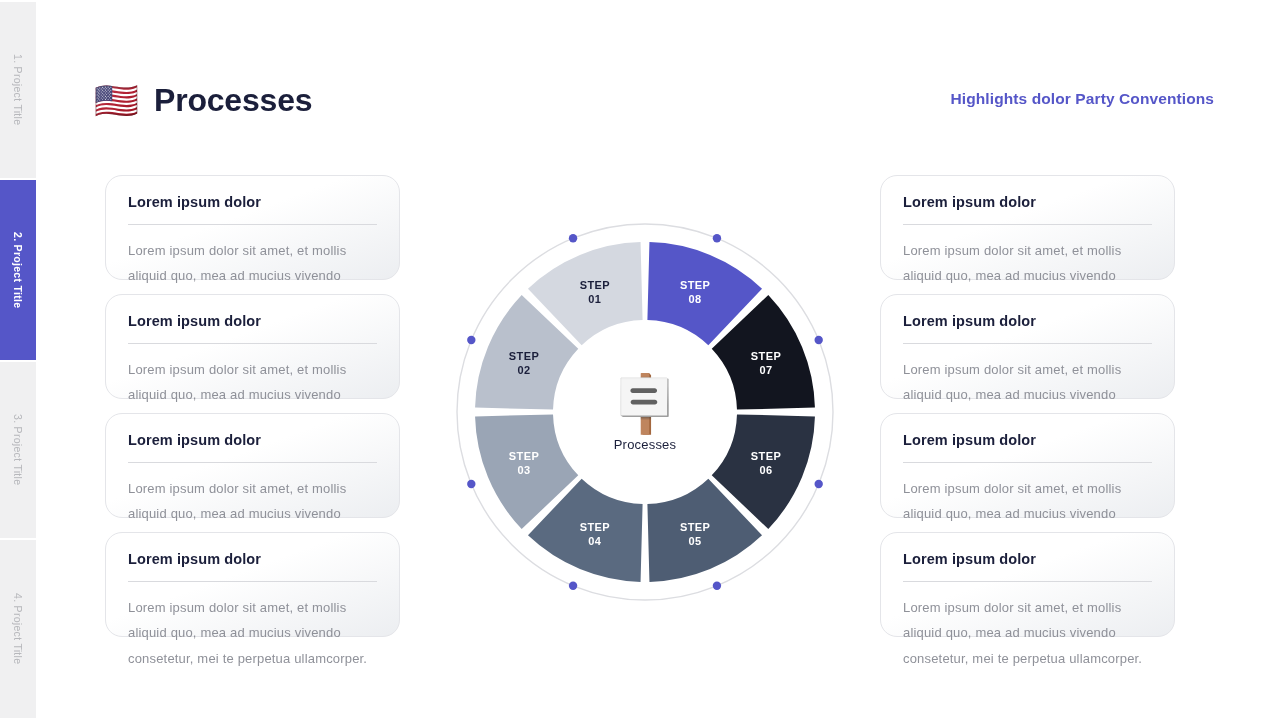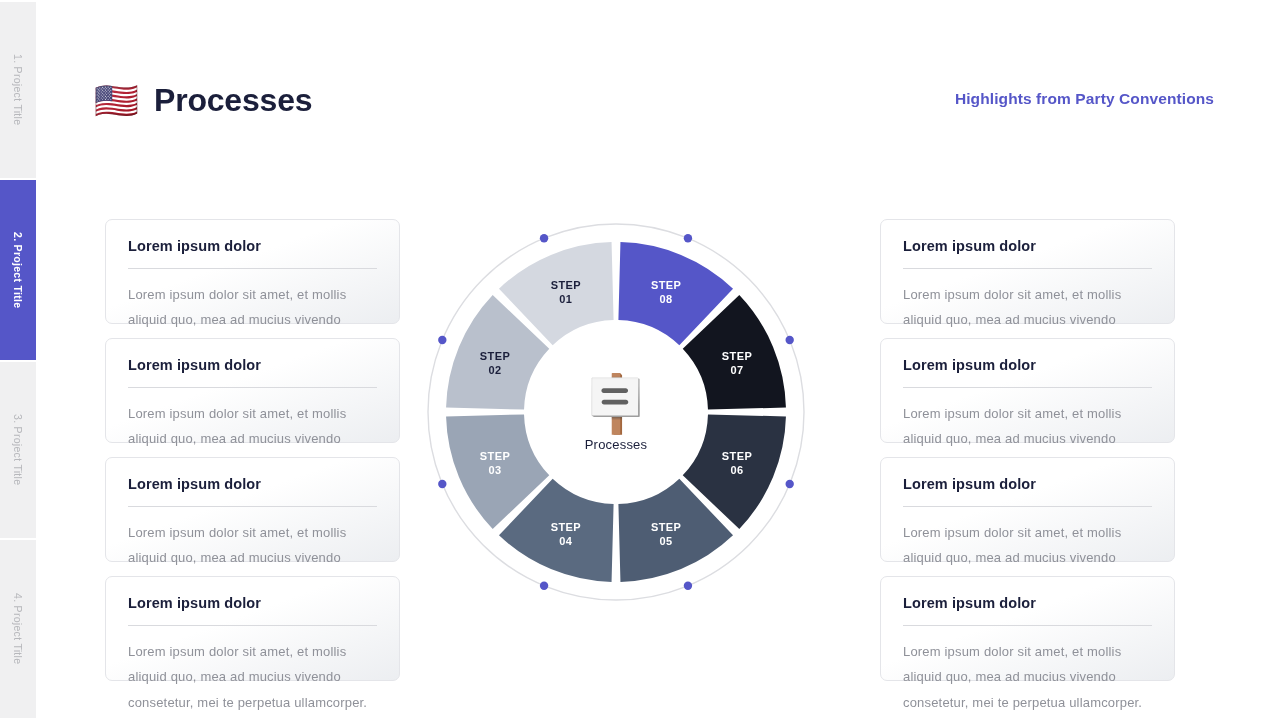--- a/index.html
+++ b/index.html
@@ -87,24 +87,23 @@
     letter-spacing: 0.1px;
     color: #5556c8;
   }
 
   
   .card {
     position: absolute;
     width: 295px;
     height: 105px;
     border: 1px solid #e4e5e9;
-    border-radius: 7px;
+    border-radius: 17px;
     background: linear-gradient(160deg, #ffffff 0%, #ffffff 42%, #eceef1 100%);
     padding: 18px 22px 0 22px;
-    margin-top: 44px;
   }
   .card-col-left  { left: 105px; }
   .card-col-right { left: 880px; }
   .card.r1 { top: 175px; }
   .card.r2 { top: 294px; }
   .card.r3 { top: 413px; }
   .card.r4 { top: 532px; }
 
   .card-title {
     font-size: 14.5px;
@@ -121,21 +120,21 @@
     margin-top: 13px;
     font-size: 13px;
     line-height: 1.95;
     color: #8f9199;
     letter-spacing: 0.18px;
   }
 
   
   .wheel {
     position: absolute;
-    left: 416px;
+    left: 445px;
     top: 212px;
     width: 400px;
     height: 400px;
   }
   .wheel svg { display: block; }
 
   .seg-label {
     font-family: "Liberation Sans", sans-serif;
     font-size: 11px;
     font-weight: bold;
@@ -182,21 +181,21 @@
     <div class="side-tab t3">
       <span class="vlabel">3. Project Title</span>
     </div>
     <div class="side-tab t4">
       <span class="vlabel">4. Project Title</span>
     </div>
   </div>
 
   <div class="header-flag">🇺🇸</div>
   <div class="page-title">Processes</div>
-  <div class="header-right">Highlights from Party Conventions</div>
+  <div class="header-right">Highlights dolor Party Conventions</div>
 
   <div class="card card-col-left r1">
     <div class="card-title">Lorem ipsum dolor</div>
     <div class="card-divider"></div>
     <div class="card-body">Lorem ipsum dolor sit amet, et mollis aliquid quo, mea ad mucius vivendo consetetur, mei te perpetua ullamcorper.</div>
   </div>
   <div class="card card-col-left r2">
     <div class="card-title">Lorem ipsum dolor</div>
     <div class="card-divider"></div>
     <div class="card-body">Lorem ipsum dolor sit amet, et mollis aliquid quo, mea ad mucius vivendo consetetur, mei te perpetua ullamcorper.</div>

